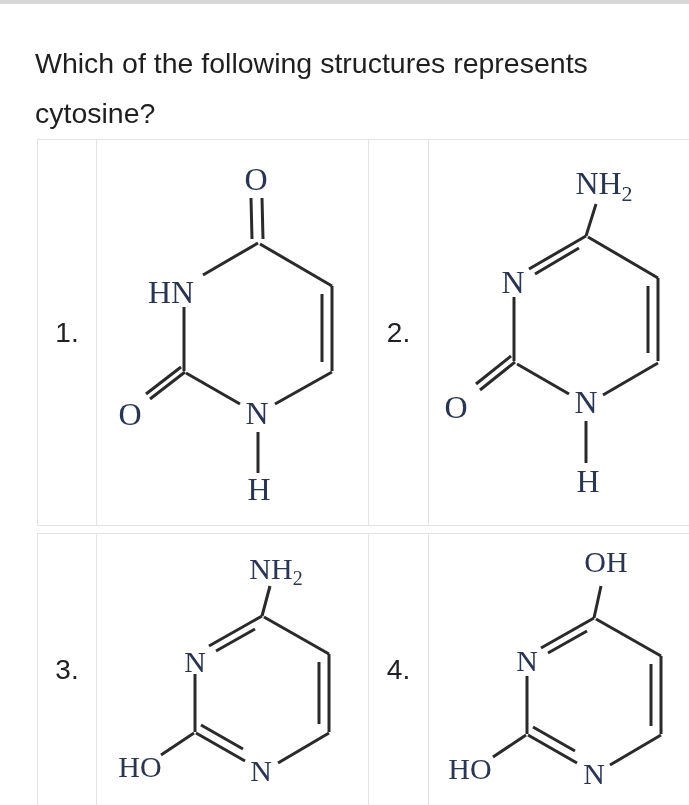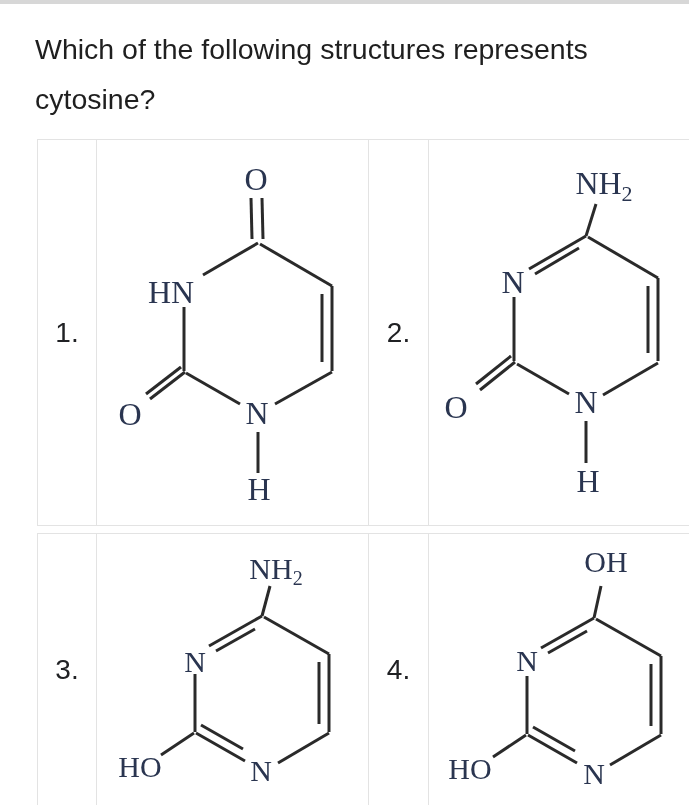--- a/index.html
+++ b/index.html
@@ -1,19 +1,19 @@
 <!DOCTYPE html>
 <html><head>
 <meta charset="utf-8">
 <style>
   * { margin:0; padding:0; box-sizing:border-box; }
   html,body { width:689px; height:805px; background:#ffffff; overflow:hidden; position:relative;
               font-family:"Liberation Sans", sans-serif; }
   .top-bar { position:absolute; left:0; top:0; width:689px; height:4px; background:#d7d7d7; }
-  .question { position:absolute; left:35px; top:24px; width:644px;
+  .question { position:absolute; left:35px; top:38px; width:644px;
               font-size:28.5px; line-height:50px; color:#1f1f1f; }
   .opt-row { position:absolute; left:37px; width:652px;
              border:1.5px solid #e3e3e3; border-right:none;
              display:grid; }
   #row1 { top:139px; height:387px; grid-template-columns:59px 272px 60px 1fr; }
   #row2 { top:533px; height:272px; border-bottom:none; grid-template-columns:59px 272px 60px 1fr; }
   .num-cell { border-right:1.5px solid #e3e3e3; display:flex; align-items:center; justify-content:center;
               font-size:28px; color:#202124; }
   .struct-cell { border-right:1.5px solid #e3e3e3; overflow:hidden; }
   .struct-cell.last { border-right:none; }

